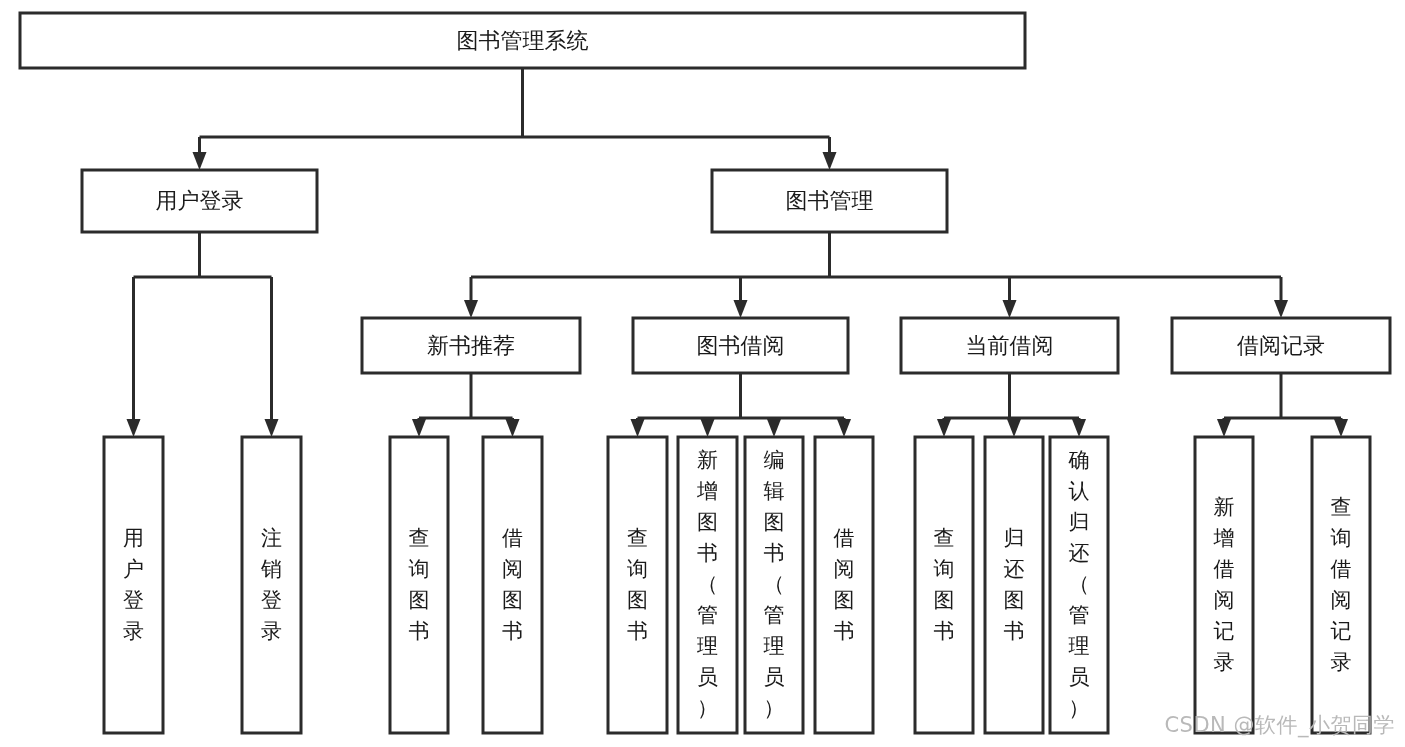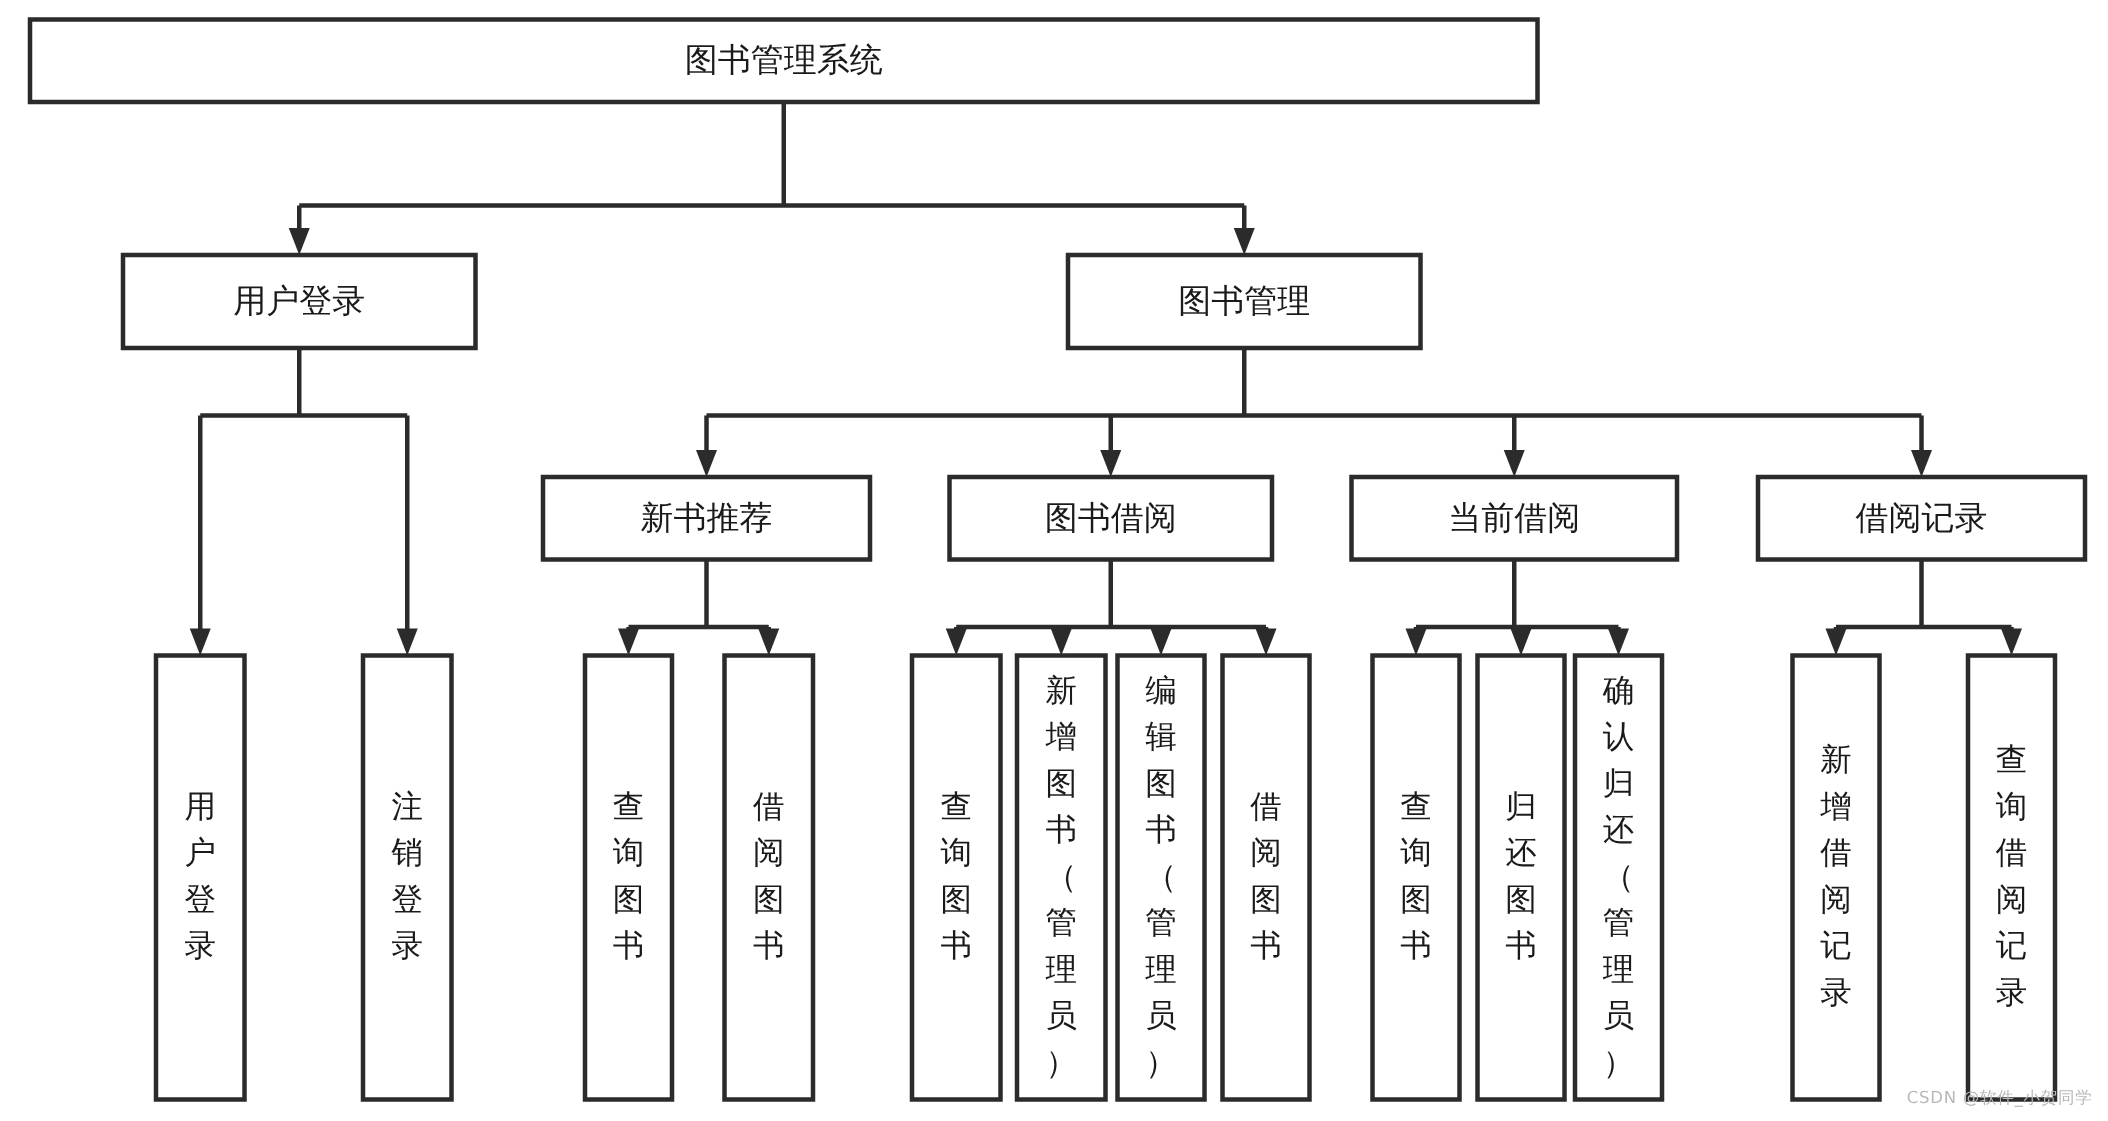--- a/index.html
+++ b/index.html
@@ -45,21 +45,21 @@
   }
   .arrow-head {
     fill: #2b2b2b;
     stroke: none;
   }
   .watermark {
     position: absolute;
     right: 10px;
     bottom: 8px;
     font-family: "DejaVu Sans", "Liberation Sans", sans-serif;
-    font-size: 11px;
+    font-size: 21px;
     color: #b9b9b9;
     letter-spacing: 0.5px;
     white-space: nowrap;
     pointer-events: none;
   }
 </style>
 </head>
 <body>
 
 <svg id="diagram" viewBox="0 0 1405 747">

